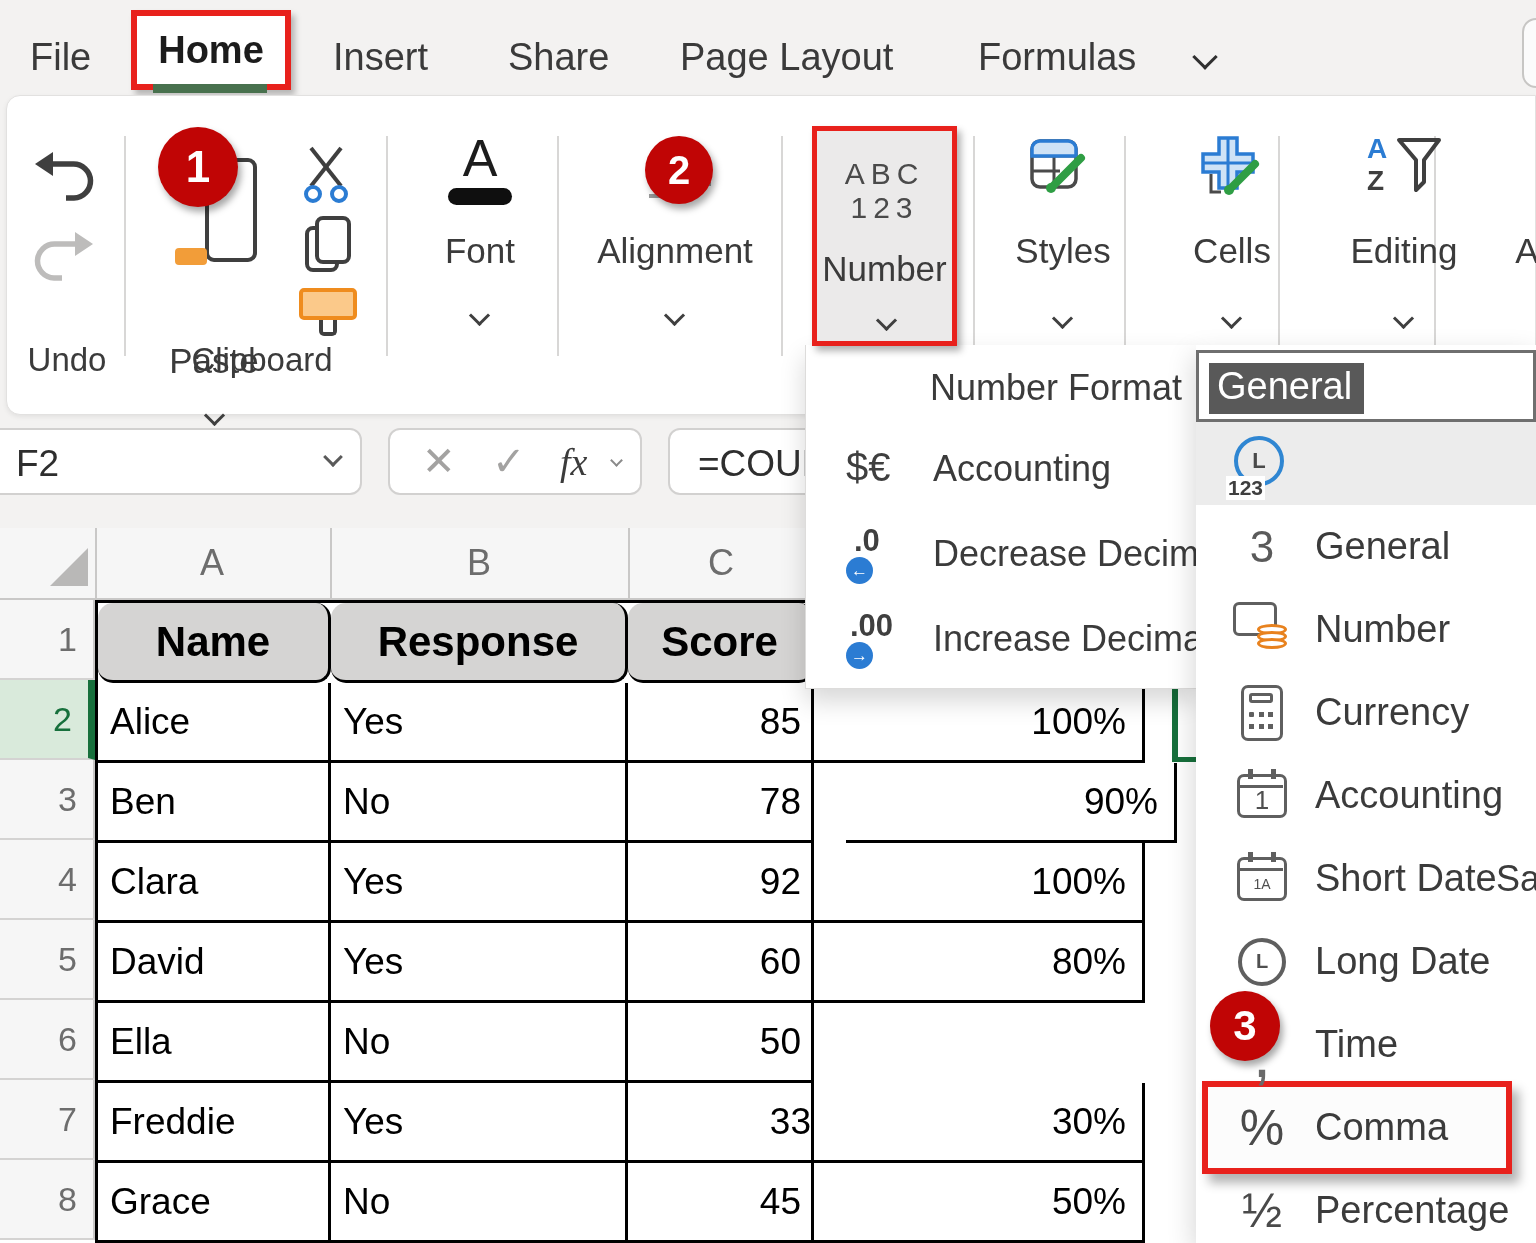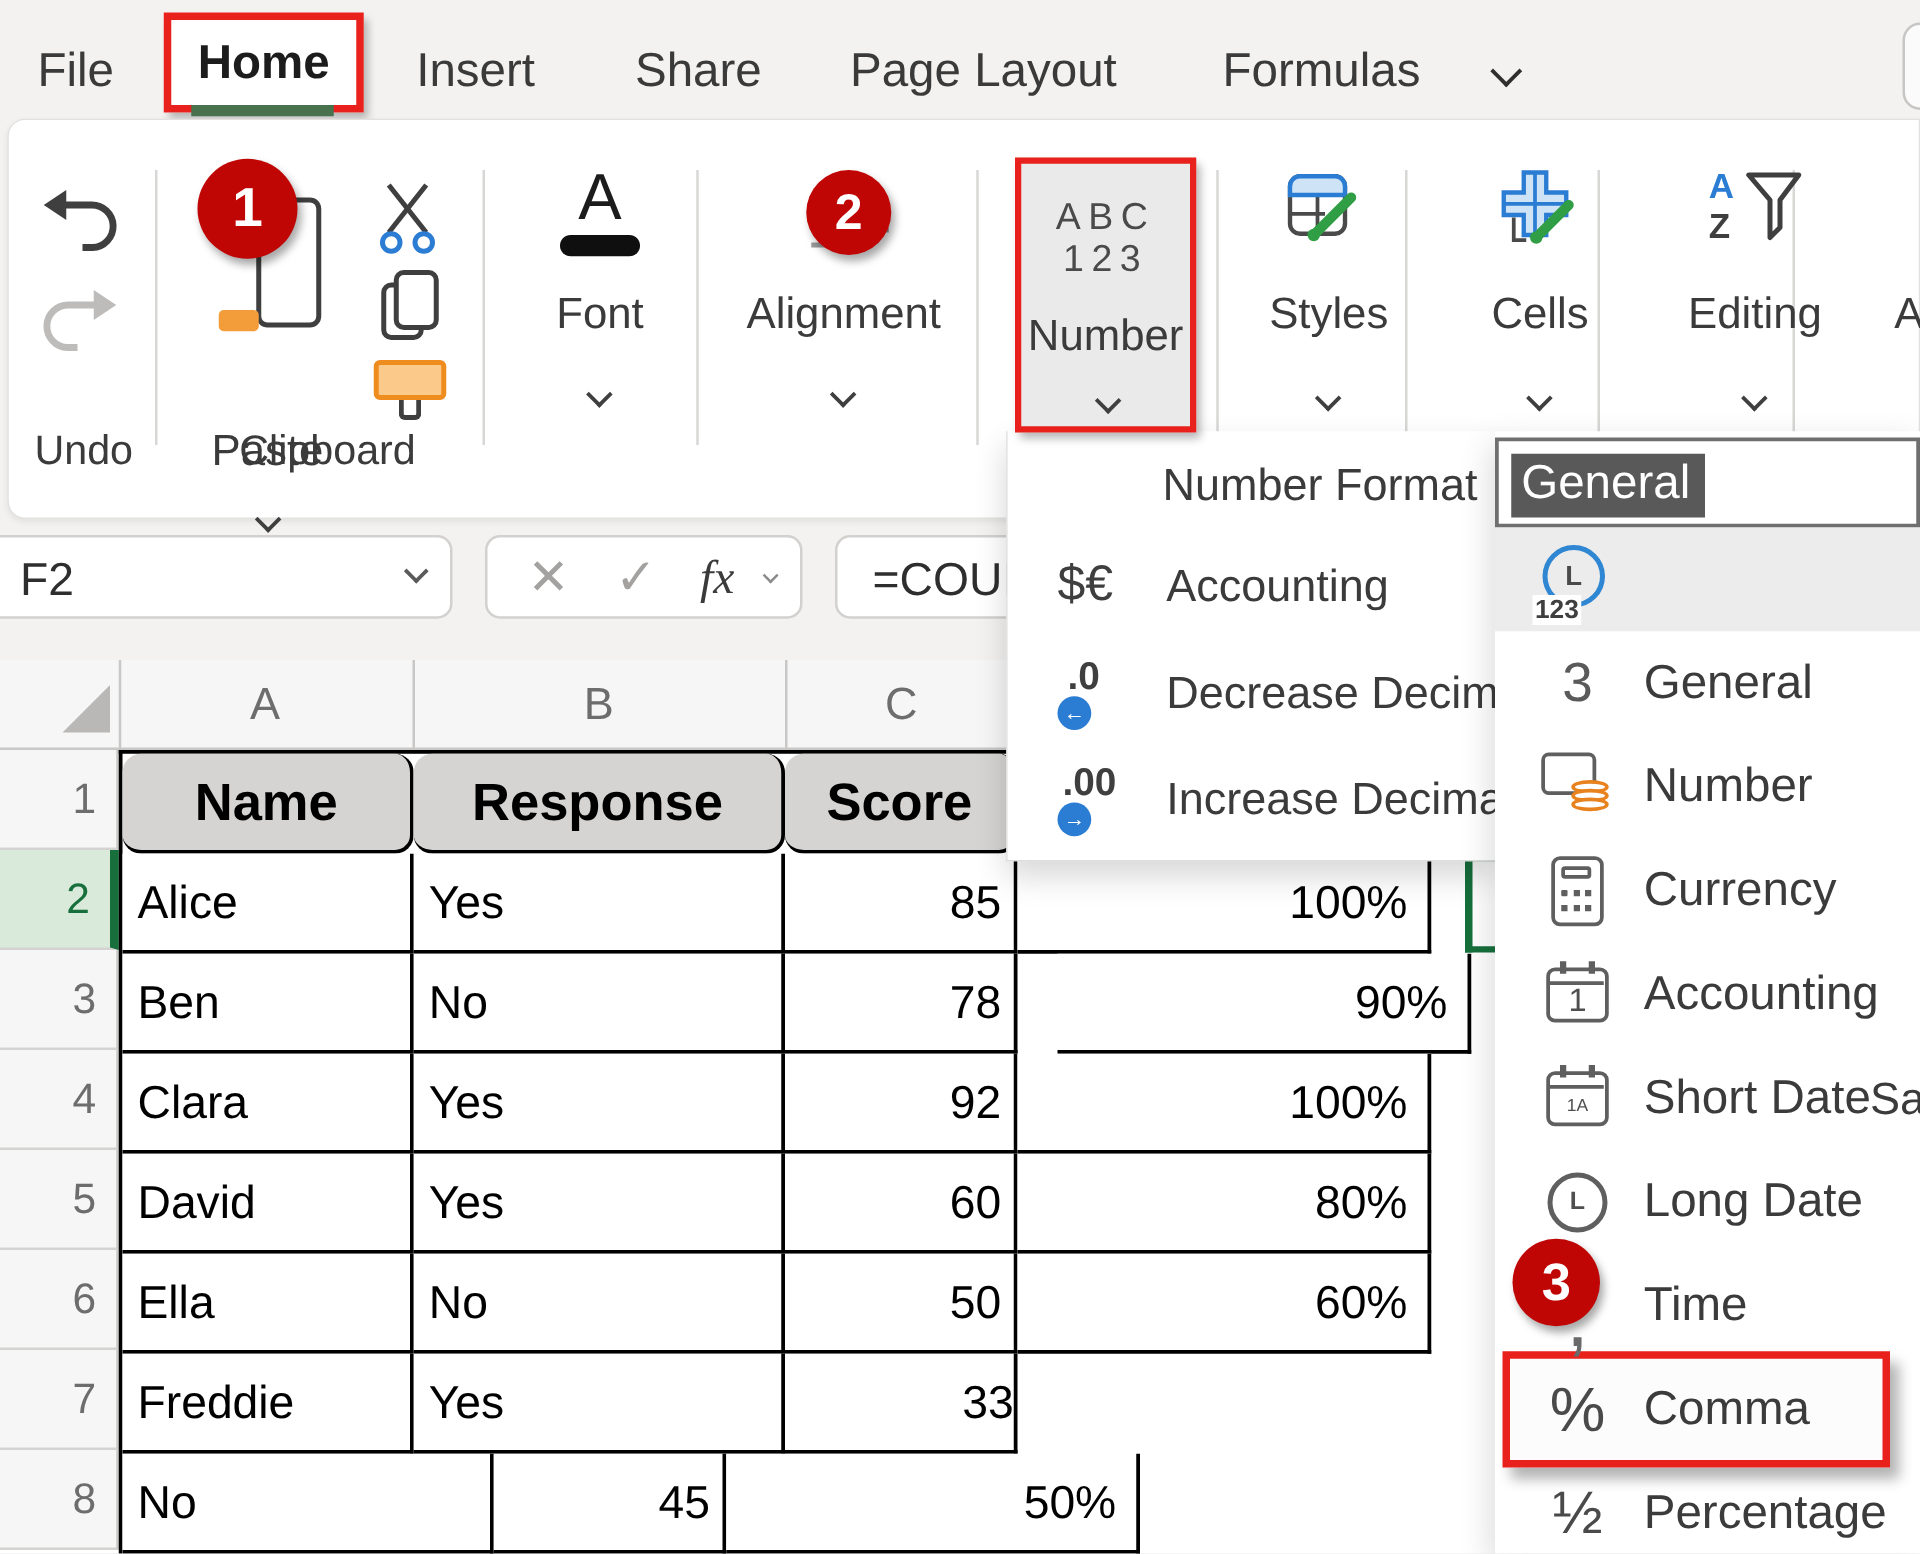--- a/index.html
+++ b/index.html
@@ -280,28 +280,29 @@
         <div class="trow">
           <div class="tcell" style="width: 233px; justify-content: flex-start; padding-left: 12px;">David</div>
           <div class="tcell" style="width: 297px; justify-content: flex-start; padding-left: 12px;">Yes</div>
           <div class="tcell" style="width: 186px; justify-content: flex-end; padding-right: 10px;">60</div>
           <div class="tcell" style="width: 331px; justify-content: flex-end; padding-right: 16px;">80%</div>
         </div>
         <div class="trow">
           <div class="tcell" style="width: 233px; justify-content: flex-start; padding-left: 12px;">Ella</div>
           <div class="tcell" style="width: 297px; justify-content: flex-start; padding-left: 12px;">No</div>
           <div class="tcell" style="width: 186px; justify-content: flex-end; padding-right: 10px;">50</div>
-          <div class="tcell" style="width: 331px; justify-content: flex-end; padding-right: 16px;">60%</div>
         </div>
         <div class="trow">
           <div class="tcell" style="width: 233px; justify-content: flex-start; padding-left: 12px;">Freddie</div>
           <div class="tcell" style="width: 297px; justify-content: flex-start; padding-left: 12px;">Yes</div>
           <div class="tcell" style="width: 186px; justify-content: flex-end; ">33</div>
-        </div>
-        <div class="trow">
+          <div class="tcell" style="width: 331px; justify-content: flex-end; padding-right: 16px;">30%</div>
+        </div>
+        <div class="trow">
+          <div class="tcell" style="width: 233px; justify-content: flex-start; padding-left: 12px;">Grace</div>
           <div class="tcell" style="width: 297px; justify-content: flex-start; padding-left: 12px;">No</div>
           <div class="tcell" style="width: 186px; justify-content: flex-end; padding-right: 10px;">45</div>
           <div class="tcell" style="width: 331px; justify-content: flex-end; padding-right: 16px;">50%</div>
         </div>
       </div>
     <div class="f2sel"></div>
   </div>
 
   <div class="panelL">
     <div class="pl-title">Number Format</div>

